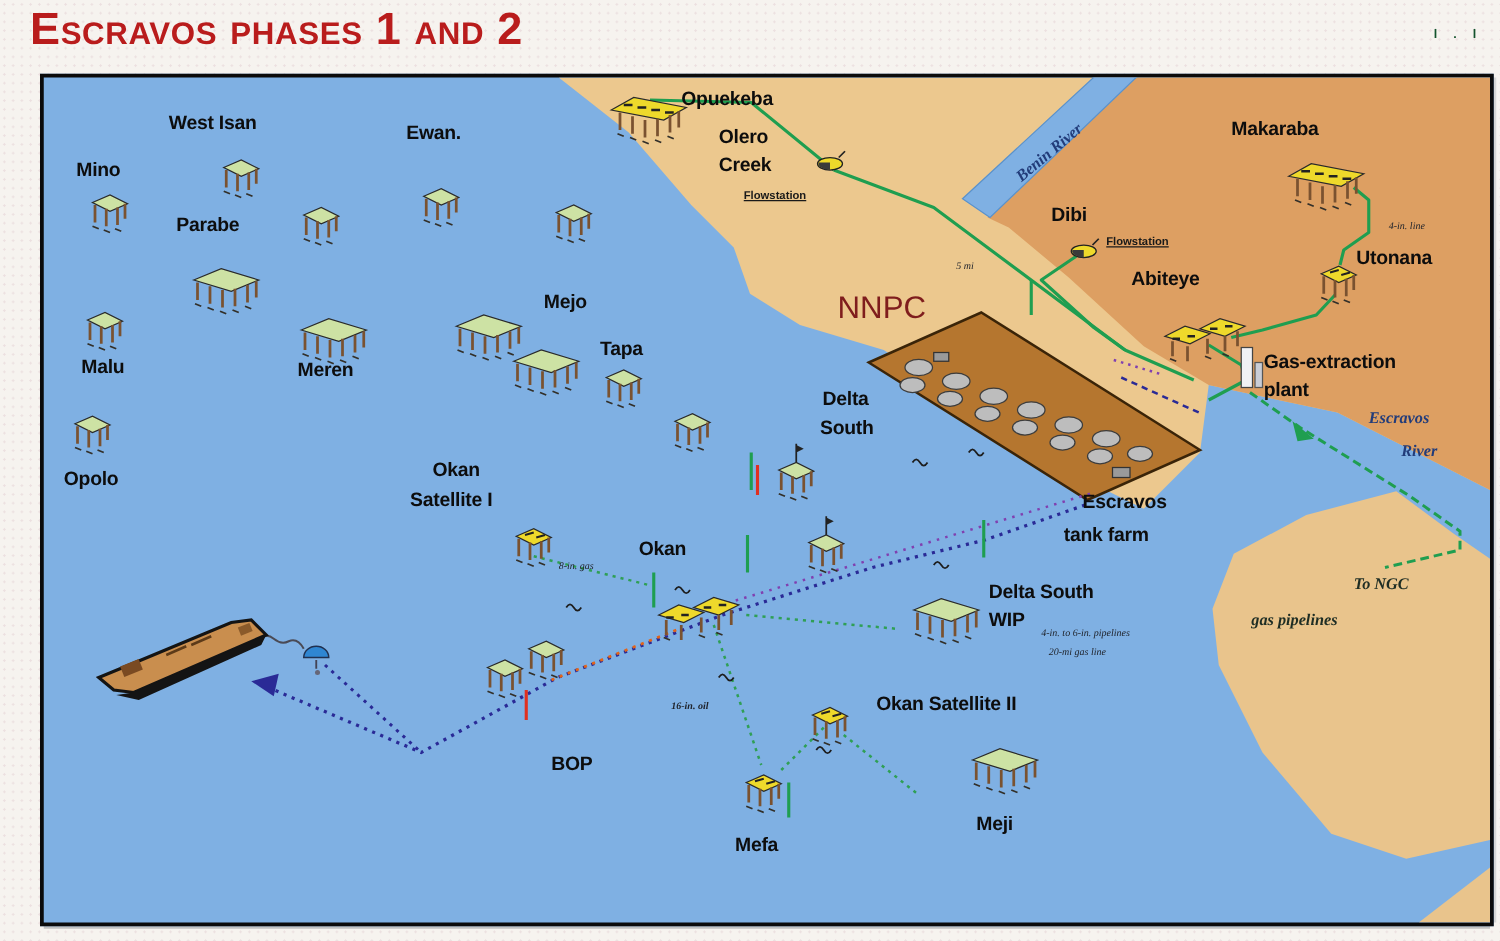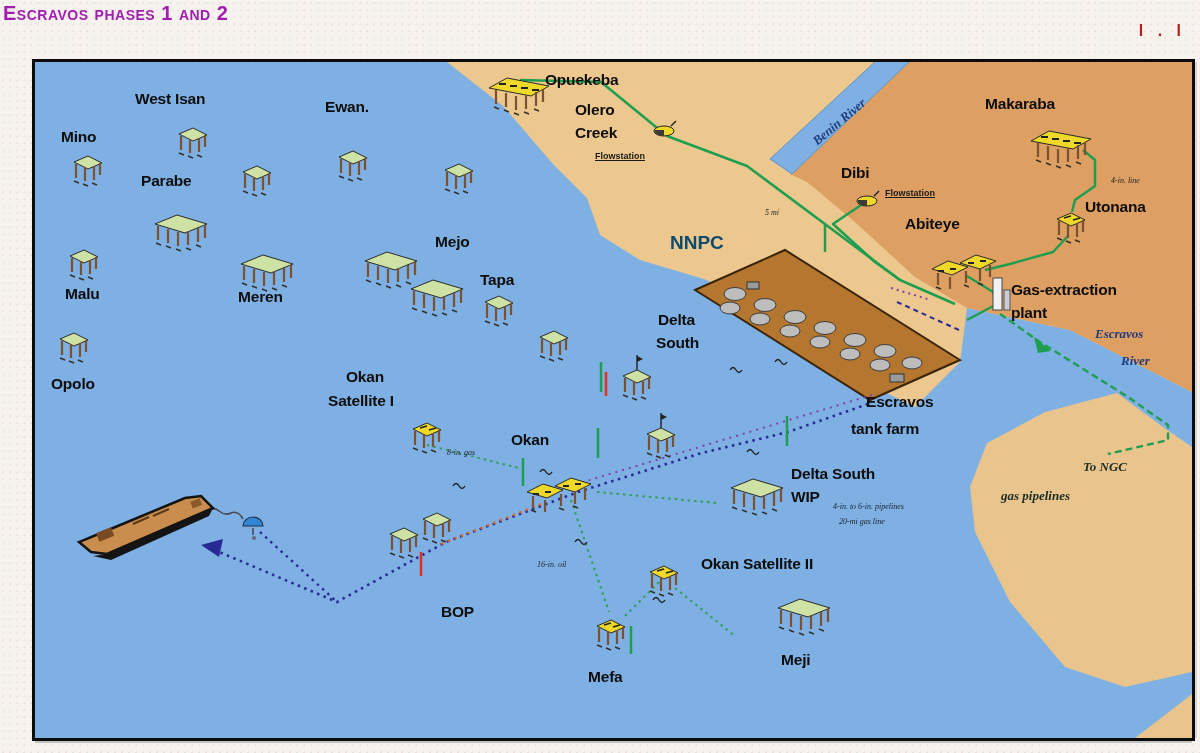--- a/index.html
+++ b/index.html
@@ -4,41 +4,41 @@
 <style>
   html,body{margin:0;padding:0;}
   body{
     width:1200px;height:753px;position:relative;overflow:hidden;
     background-color:#f6f3ef;
     background-image:radial-gradient(#ece0e0 1px, transparent 1px);
     background-size:7px 7px;
     font-family:"Liberation Sans", sans-serif;
   }
   .page-title{
-    position:absolute;left:3px;top:2px;
-    font-variant:small-caps;font-weight:bold;font-size:20px;
-    letter-spacing:0.5px;color:#a21caf;
+    position:absolute;left:24px;top:2px;
+    font-variant:small-caps;font-weight:bold;font-size:36px;
+    letter-spacing:0.5px;color:#b91c1c;
     font-family:"Liberation Sans", sans-serif;
   }
   .corner-mark{
-    position:absolute;right:14px;top:22px;font-size:16px;color:#b91c1c;
+    position:absolute;right:14px;top:22px;font-size:10px;color:#14532d;
     letter-spacing:5px;font-weight:bold;
   }
   #map{
     position:absolute;left:32px;top:59px;width:1157px;height:676px;
     border:3px solid #0b0b0b;background:#7fb0e3;
     box-shadow:0 5px 0 -3px #c2c2c2, 5px 0 0 -3px #d6d6d6;
   }
   #map svg.bg{position:absolute;left:0;top:0;z-index:1;}
   #icons{position:absolute;left:0;top:0;width:100%;height:100%;z-index:2;}
   #labels{position:absolute;left:0;top:0;width:100%;height:100%;z-index:3;}
   #icons svg{position:absolute;}
   .lbl{position:absolute;white-space:nowrap;}
   .lbl-name{font-size:15.5px;font-weight:bold;color:#0d0d0d;letter-spacing:-0.2px;}
-  .lbl-name-lg{font-size:19px;font-weight:bold;color:#0c4a6e;}
+  .lbl-name-lg{font-size:25px;font-weight:normal;color:#7f1d1d;}
   .lbl-tiny{font-size:9px;font-weight:bold;color:#1a1a1a;text-decoration:underline;}
   .lbl-river{font-size:13px;font-style:italic;font-weight:bold;color:#223c7a;font-family:"Liberation Serif", serif;}
   .lbl-note{font-size:13px;font-style:italic;font-weight:bold;color:#1e2d24;font-family:"Liberation Serif", serif;}
   .lbl-annot{font-size:8px;font-style:italic;color:#20242c;font-family:"Liberation Serif", serif;}
 </style>
 </head>
 <body>
 
 <div class="page-title">Escravos phases 1 and 2</div>
 <div class="corner-mark">l . l</div>
@@ -354,17 +354,17 @@
       <div class="lbl lbl-name" style="left: 976px; top: 219px;">Gas-extraction</div>
       <div class="lbl lbl-name" style="left: 976px; top: 242px;">plant</div>
       <div class="lbl lbl-river" style="left: 772px; top: 52px; transform: rotate(-40deg);">Benin River</div>
       <div class="lbl lbl-river" style="left: 1060px; top: 264px;">Escravos</div>
       <div class="lbl lbl-river" style="left: 1086px; top: 291px;">River</div>
       <div class="lbl lbl-note" style="left: 1048px; top: 397px;">To NGC</div>
       <div class="lbl lbl-note" style="left: 966px; top: 426px;">gas pipelines</div>
       <div class="lbl lbl-annot" style="left: 730px; top: 146px;">5 mi</div>
       <div class="lbl lbl-annot" style="left: 1076px; top: 114px;">4-in. line</div>
       <div class="lbl lbl-annot" style="left: 412px; top: 386px;">8-in. gas</div>
-      <div class="lbl lbl-annot" style="left: 502px; top: 498px;">16-in. oil</div>
+      <div class="lbl lbl-annot" style="left: 502px; top: 498px; font-weight: bold;">16-in. oil</div>
       <div class="lbl lbl-annot" style="left: 798px; top: 440px;">4-in. to 6-in. pipelines</div>
       <div class="lbl lbl-annot" style="left: 804px; top: 455px;">20-mi gas line</div>
     </div>
 </div>
 
 </body></html>

